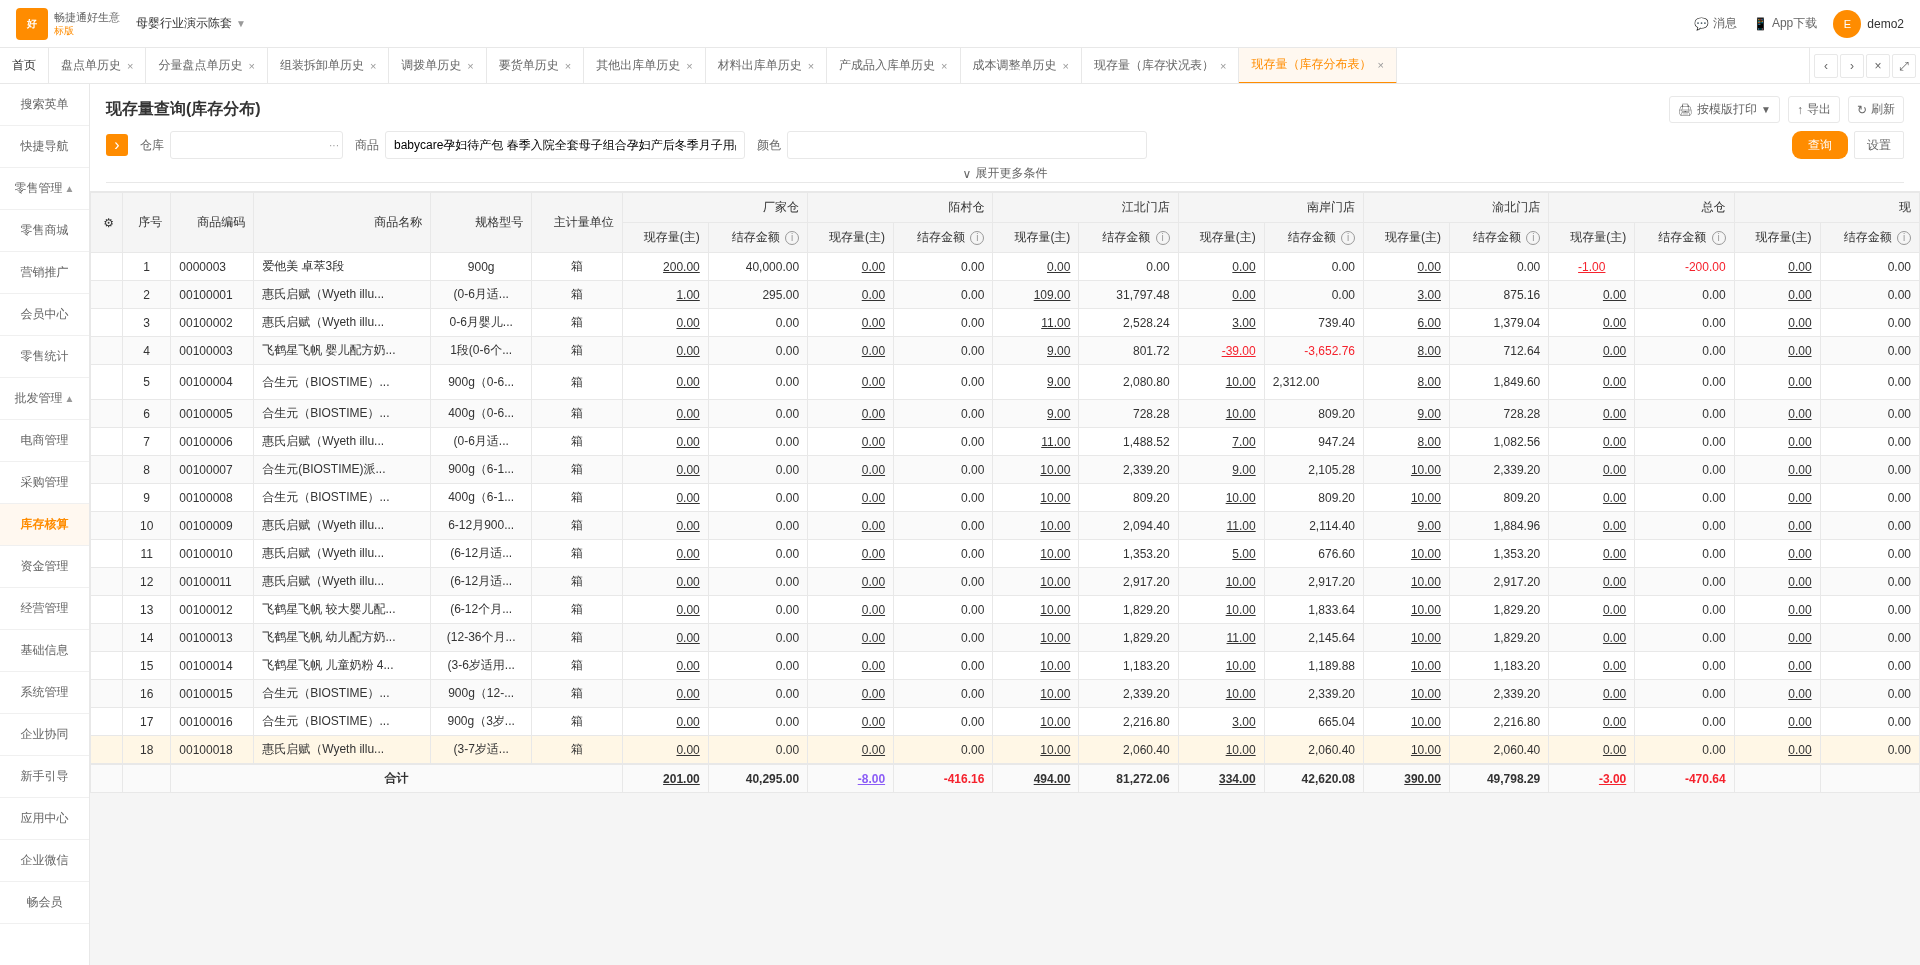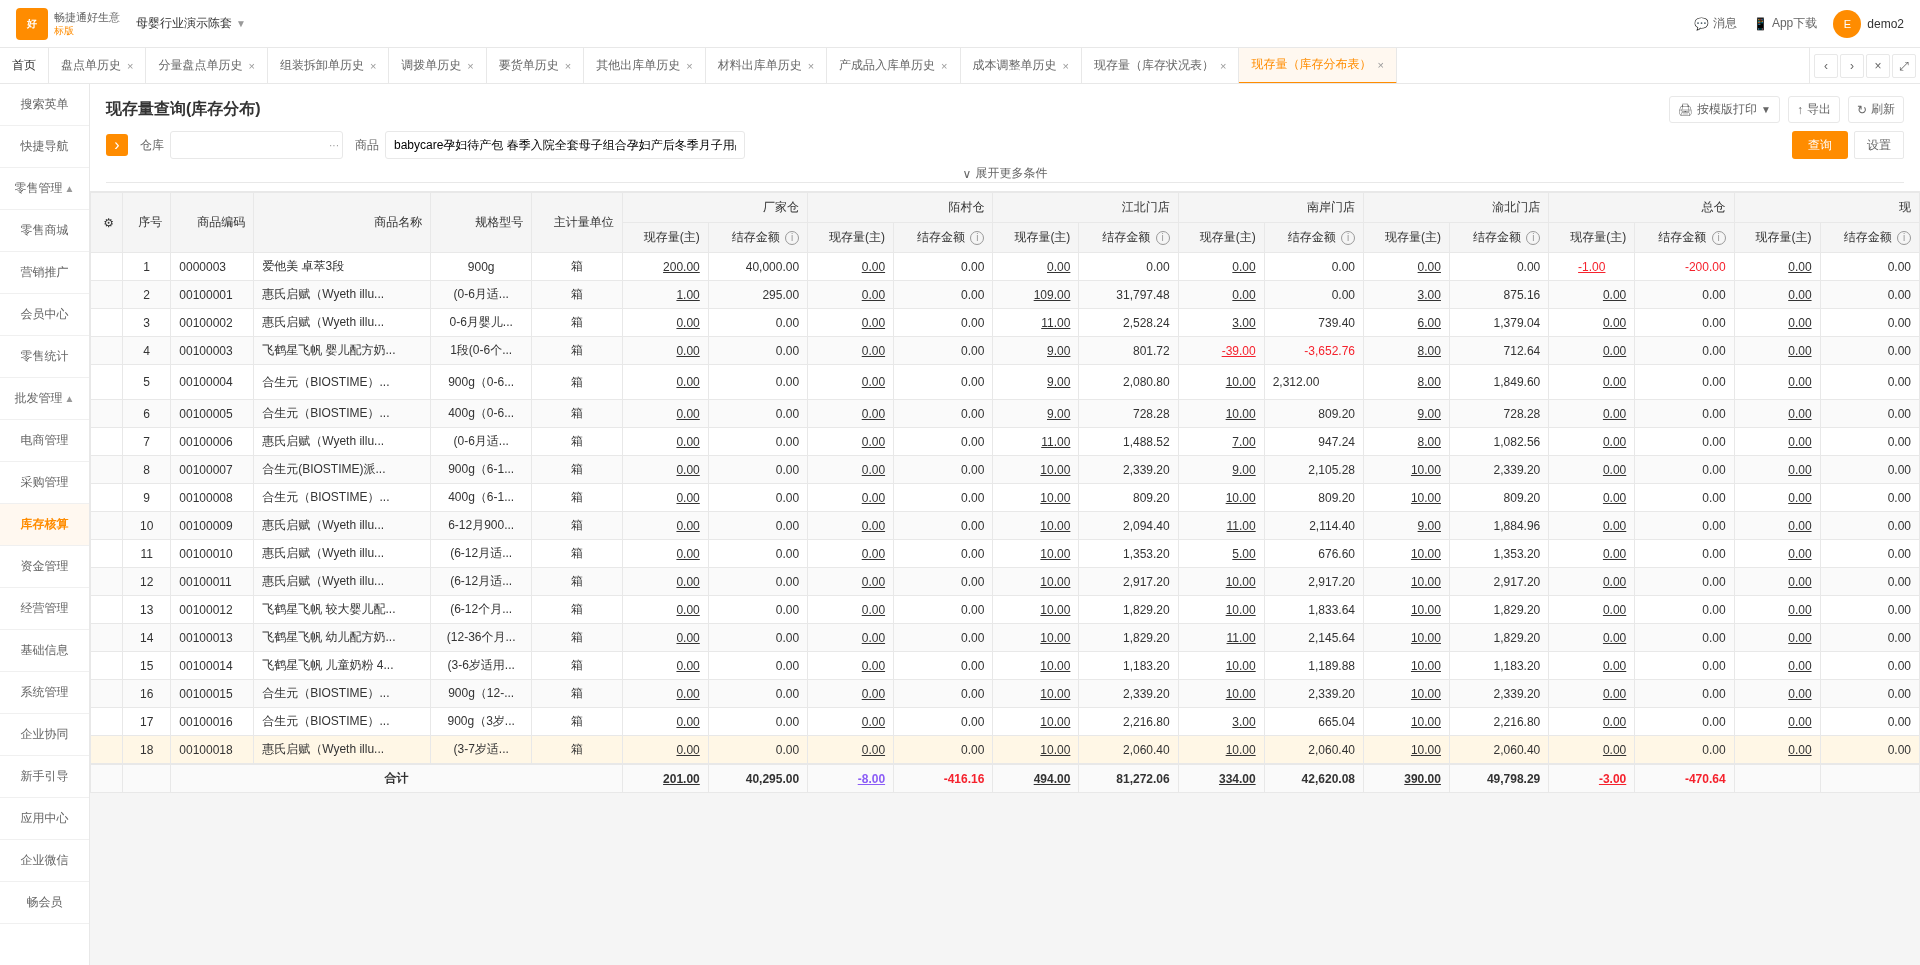--- a/index.html
+++ b/index.html
@@ -44,21 +44,21 @@
     .header-actions { display: flex; align-items: center; gap: 8px; }
     .header-btn { display: flex; align-items: center; gap: 4px; padding: 4px 8px; border: 1px solid #e8e8e8; border-radius: 3px; cursor: pointer; color: #666; font-size: 12px; background: #fff; }
 
     
     .filter-area { background: #fff; padding: 8px 16px; border-bottom: 1px solid #e8e8e8; }
     .filter-row { display: flex; align-items: center; gap: 12px; flex-wrap: wrap; }
     .filter-item { display: flex; align-items: center; gap: 6px; }
     .filter-label { color: #666; font-size: 12px; white-space: nowrap; }
     .filter-input { border: 1px solid #e8e8e8; border-radius: 3px; padding: 4px 8px; font-size: 12px; height: 28px; min-width: 120px; }
     .filter-input-wide { min-width: 360px; }
-    .btn-search { background: #ff8c00; color: #fff; border: none; border-radius: 3px; padding: 4px 16px; height: 28px; cursor: pointer; font-size: 12px; }
+    .btn-search { background: #ff8c00; color: #fff; border: none; border-radius: 9px; padding: 4px 16px; height: 28px; cursor: pointer; font-size: 12px; }
     .btn-setting { background: #fff; color: #666; border: 1px solid #e8e8e8; border-radius: 2px; padding: 4px 12px; height: 28px; cursor: pointer; font-size: 12px; }
     .expand-more { display: flex; align-items: center; justify-content: center; margin-top: 6px; cursor: pointer; color: #666; font-size: 12px; gap: 4px; }
 
     
     .table-wrapper { flex: 1; overflow: auto; padding: 0 0 0 0; background: #f5f5f5; }
     .data-table { width: 100%; border-collapse: collapse; background: #fff; font-size: 12px; }
     .data-table th { background: #f5f5f5; border: 1px solid #e8e8e8; padding: 6px 8px; text-align: right; font-weight: 500; color: #333; white-space: nowrap; font-size: 12px; }
     .data-table td { border: 1px solid #e8e8e8; padding: 5px 8px; text-align: center; color: #333; white-space: nowrap; }
     .data-table tr.highlight td { background: #fff7e6; }
     .data-table .total-row td { background: #fafafa; font-weight: bold; border-top: 2px solid #e8e8e8; }
@@ -256,20 +256,24 @@
         <div class="filter-row">
           <button class="orange-expand">›</button>
           <div class="filter-item">
             <span class="filter-label">仓库</span>
             <input class="filter-input" value="" style="">
             <span style="color:#999;font-size:10px;margin-left:-20px;margin-right:4px;">···</span>
           </div>
           <div class="filter-item">
             <span class="filter-label">商品</span>
             <input class="filter-input filter-input-wide" value="babycare孕妇待产包 春季入院全套母子组合孕妇产后冬季月子用品 22件套 ..." style="">
+          </div>
+          <div class="filter-item">
+            <span class="filter-label">颜色</span>
+            <input class="filter-input filter-input-wide" value="" style="">
           </div>
           <div style="margin-left:auto;display:flex;gap:6px;">
             <button class="btn-search">查询</button>
             <button class="btn-setting">设置</button>
           </div>
         </div>
         <div class="expand-more">
           <span>∨</span>
           <span>展开更多条件</span>
         </div>

